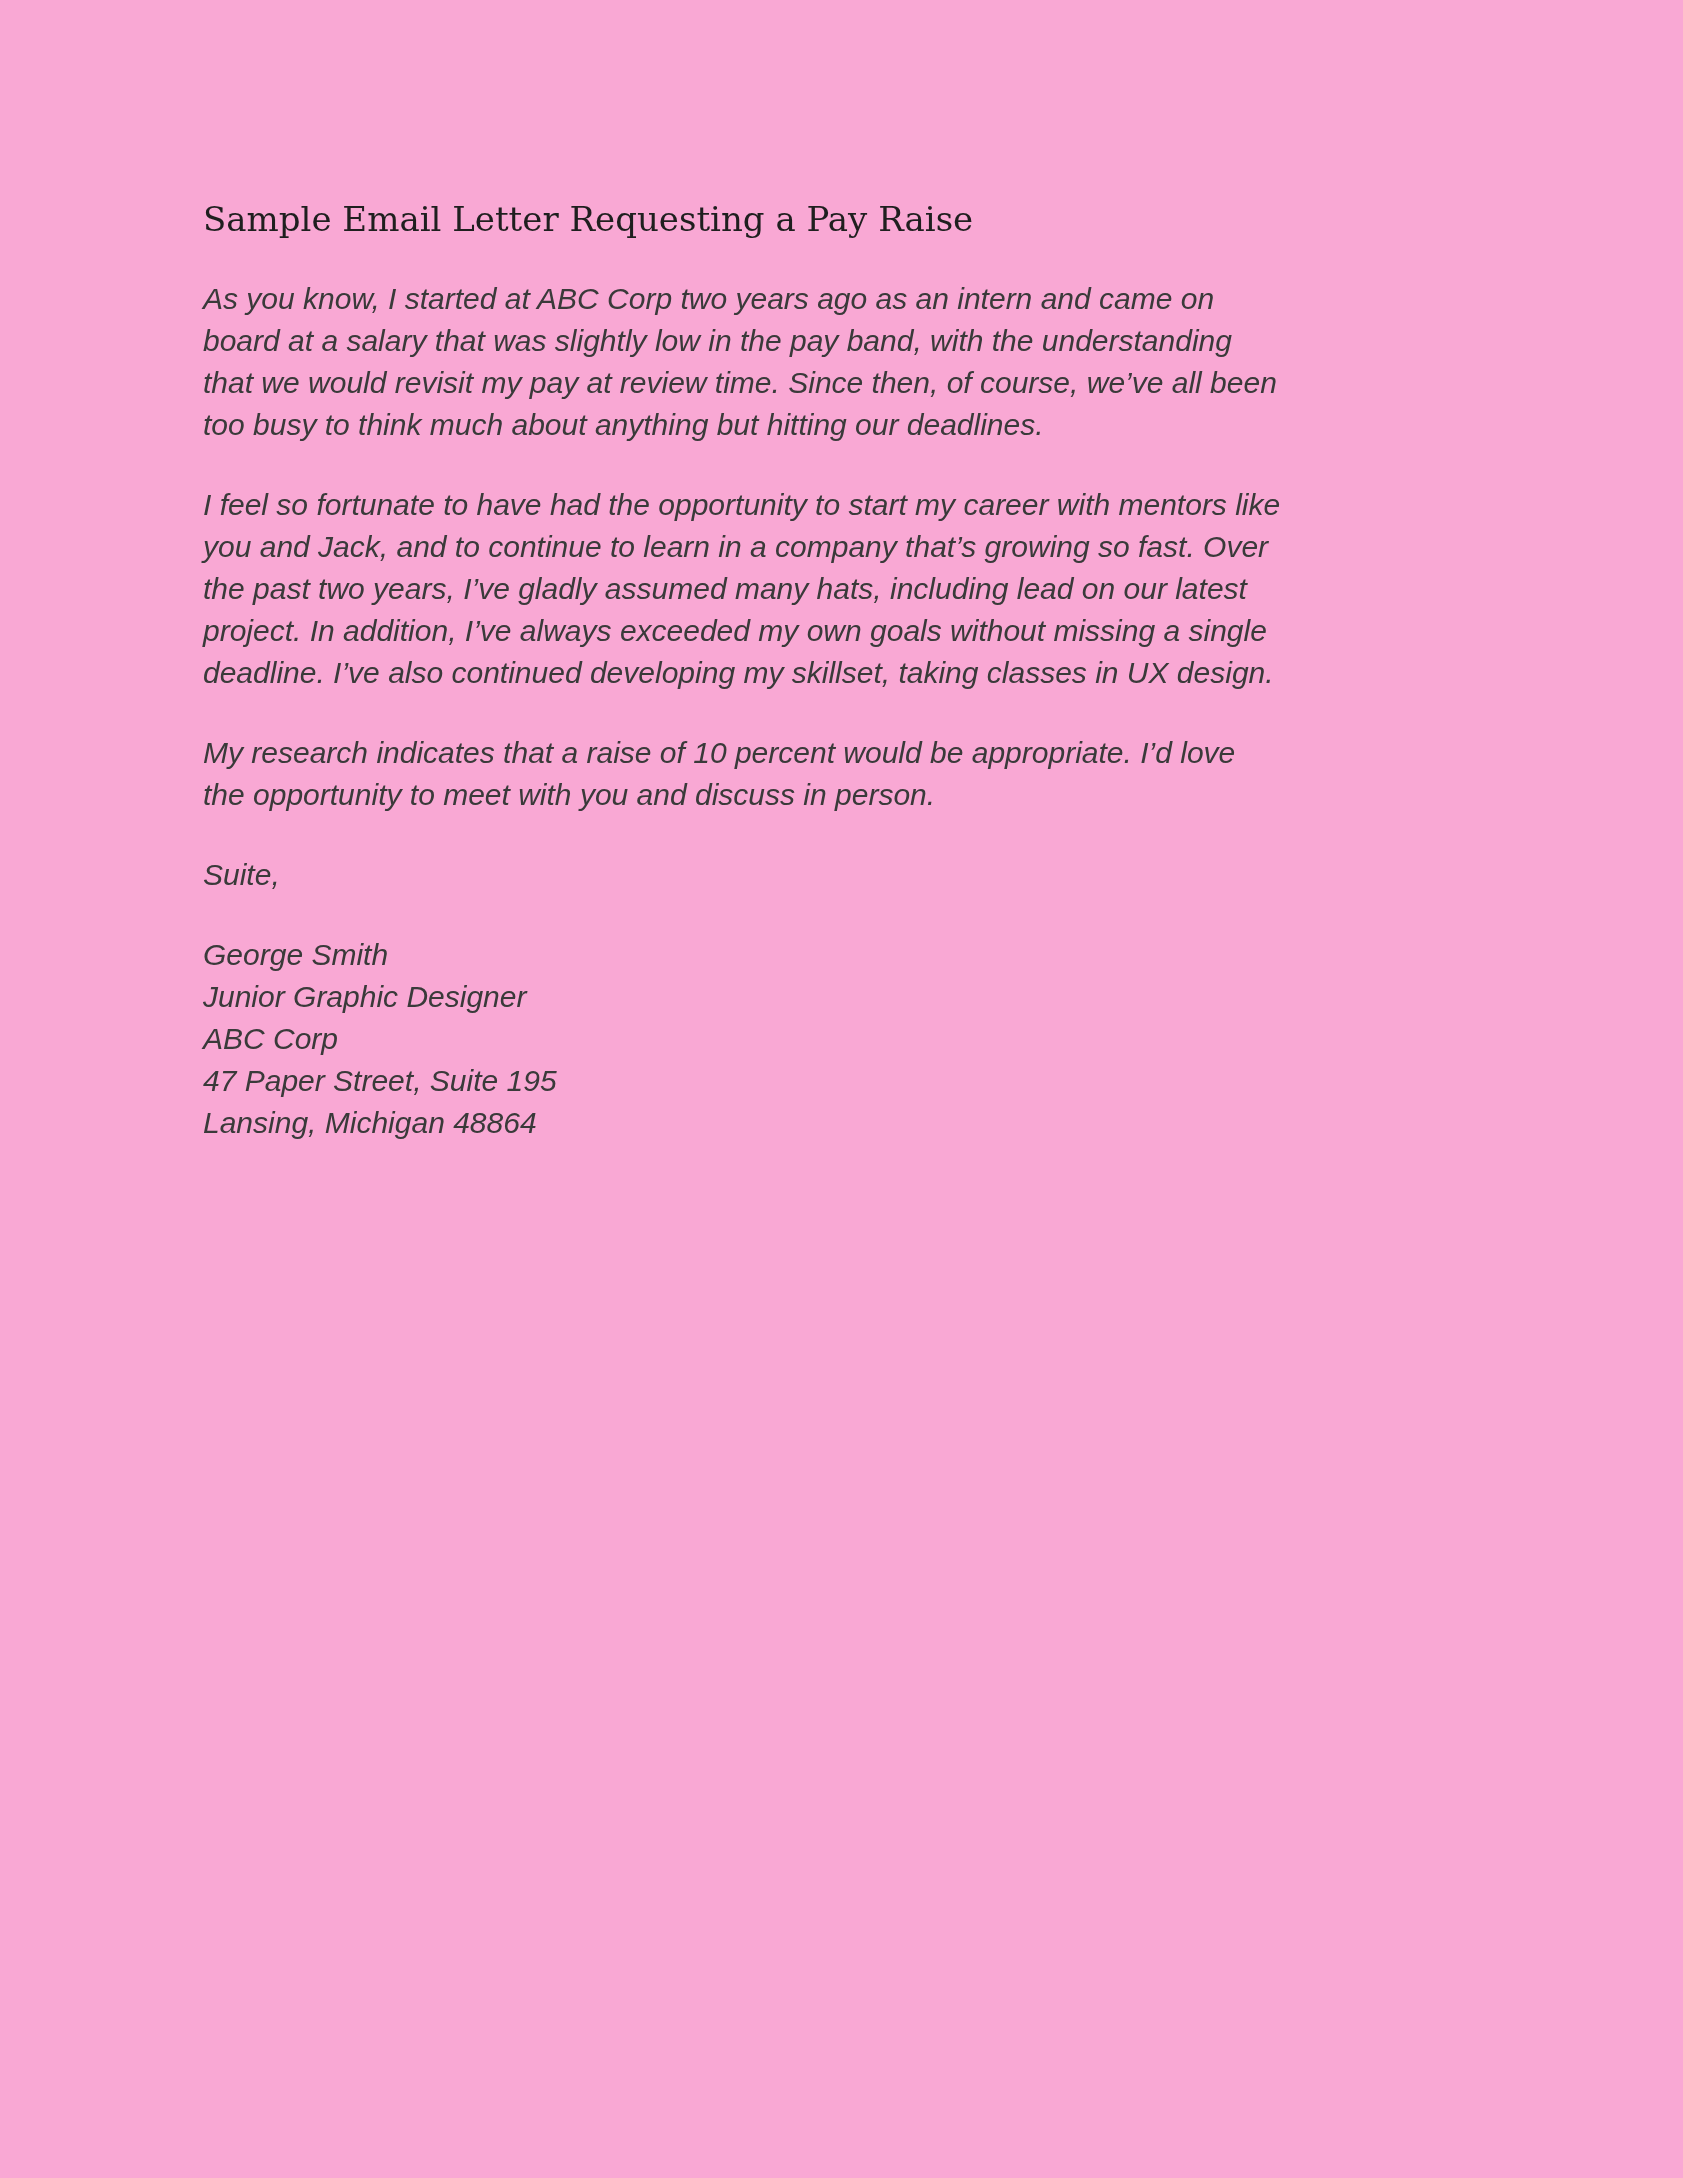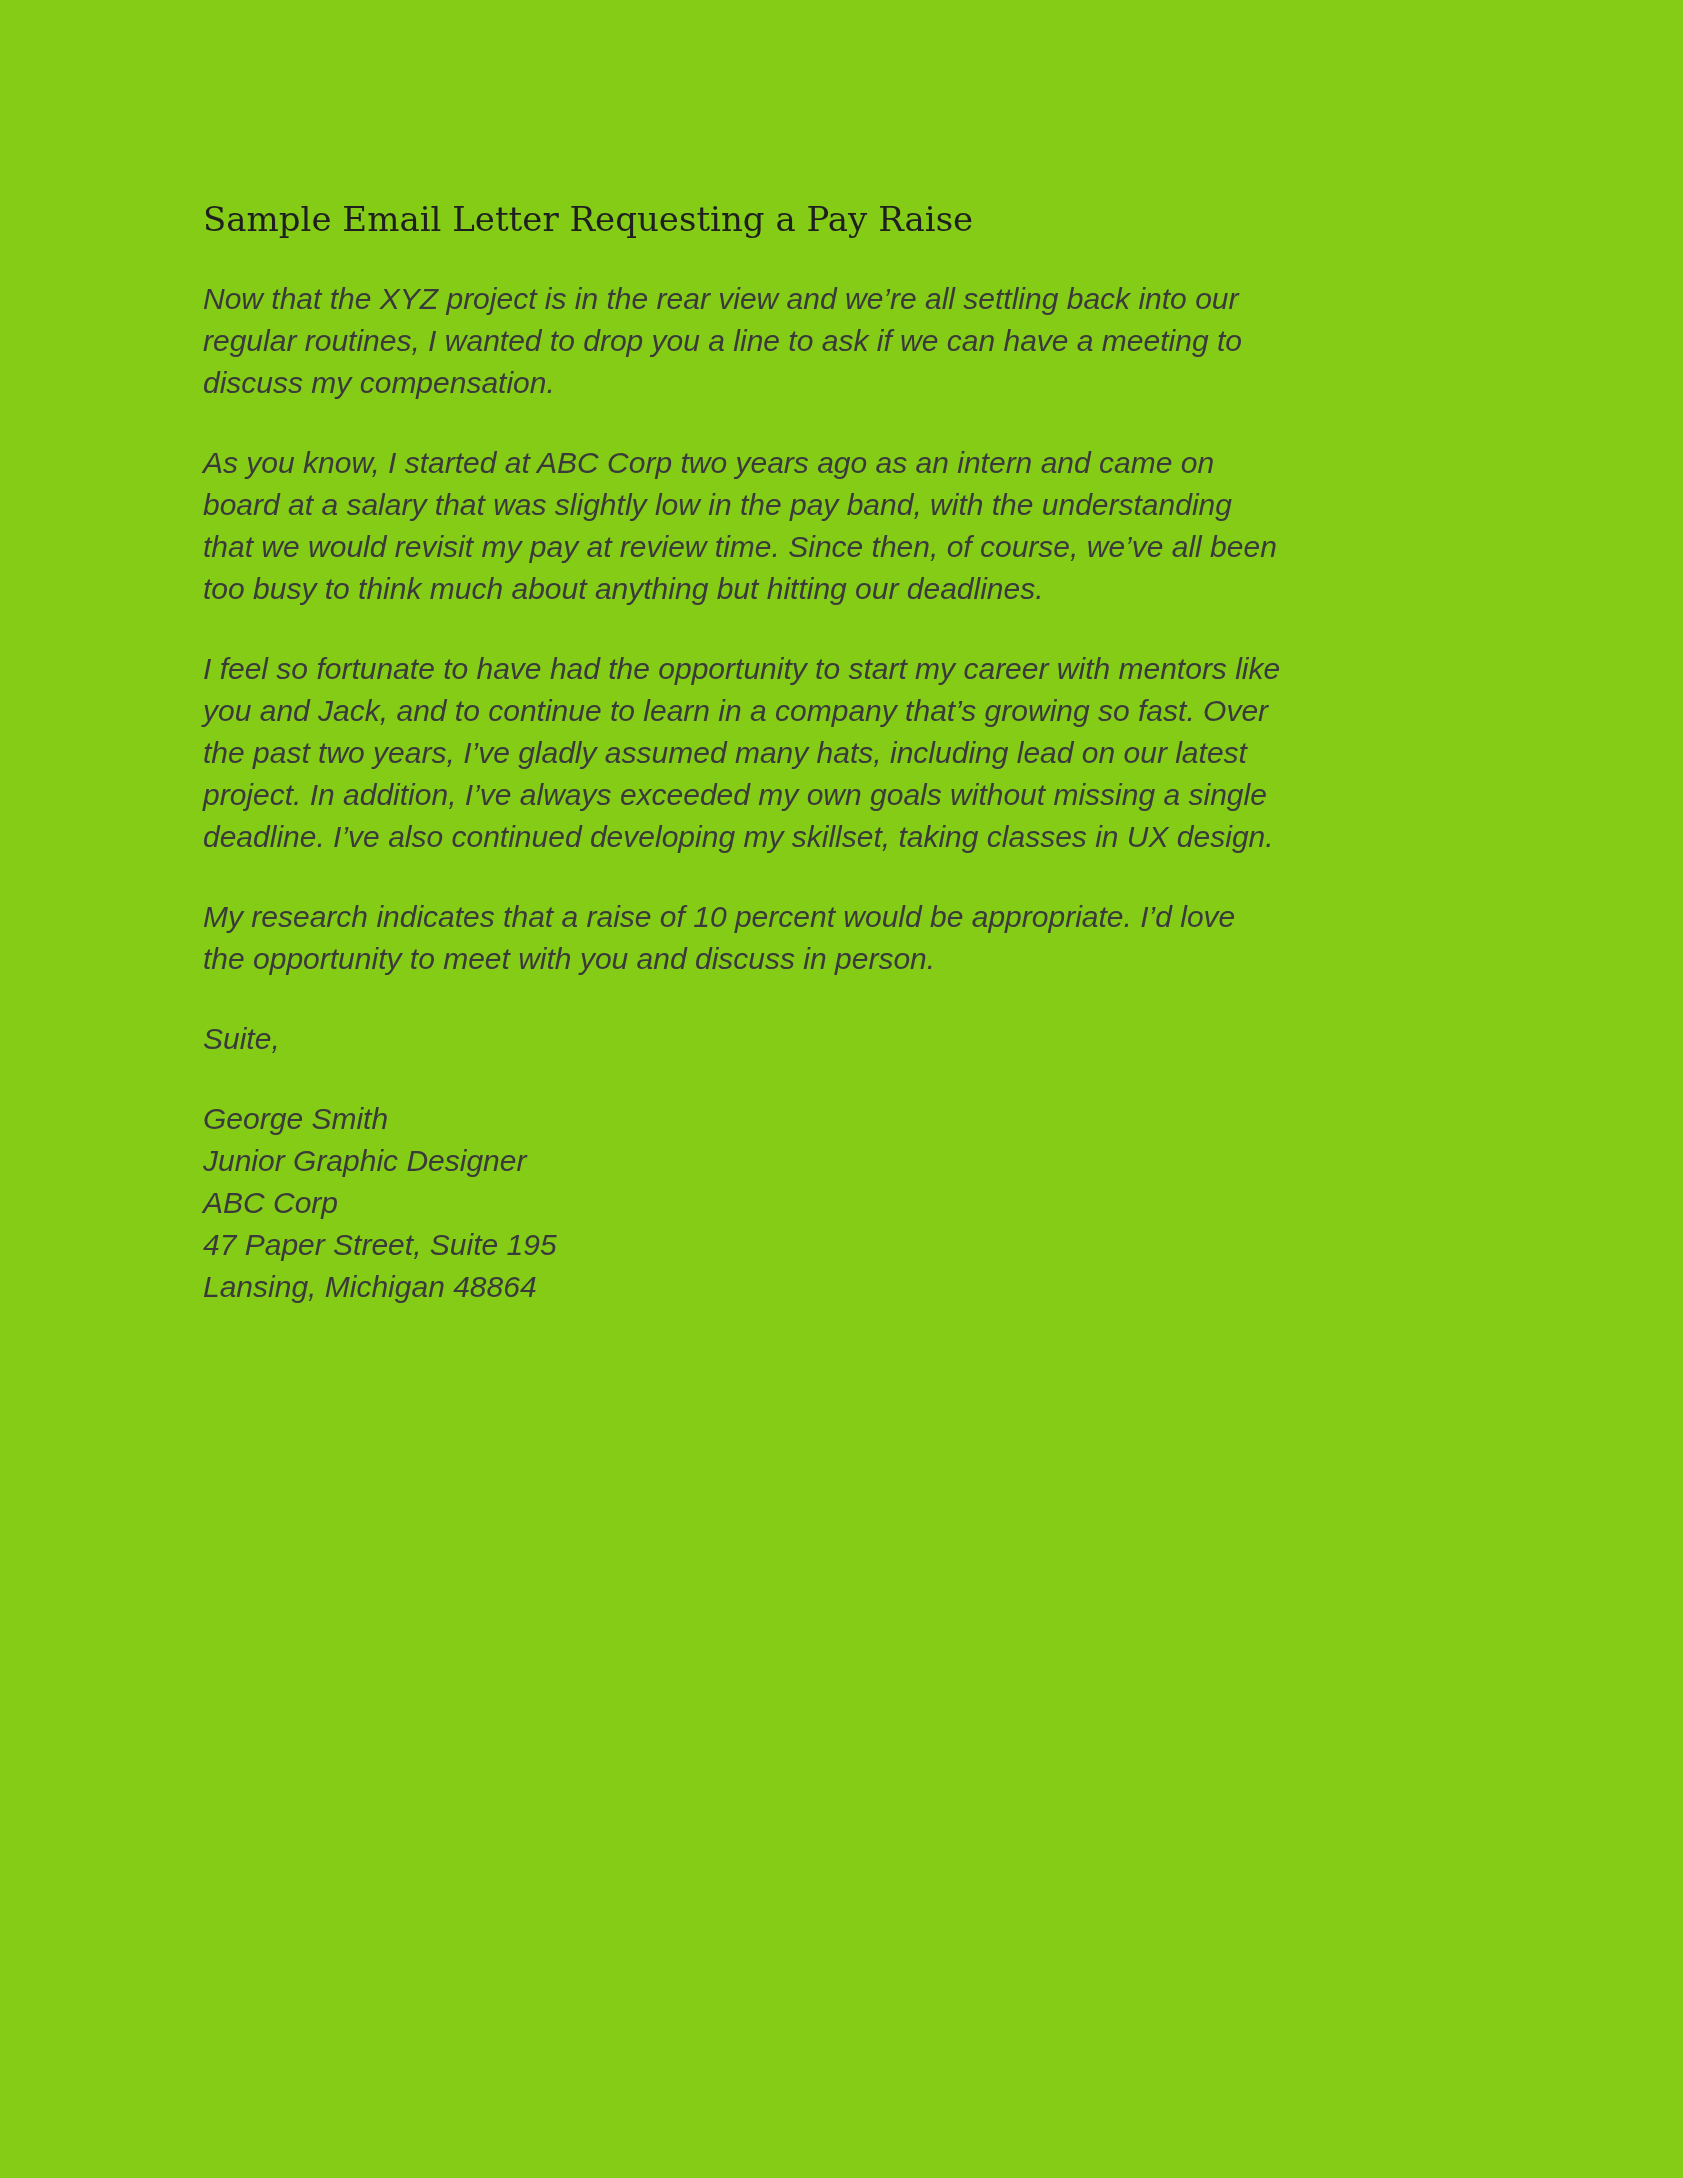--- a/index.html
+++ b/index.html
@@ -5,21 +5,21 @@
   * { margin: 0; padding: 0; box-sizing: border-box; }
 
   html, body {
     background: #ffffff;
   }
 
   .page {
     position: relative;
     width: 1683px;
     height: 2178px;
-    background: #84cc16;
+    background: #f9a8d4;
     overflow: hidden;
   }
 
   .content {
     position: absolute;
     top: 198px;
     left: 203px;
     width: 1327px;
   }
 
@@ -68,23 +68,20 @@
 </head>
 <body>
 
 <div class="page">
   <div class="content">
 
     <div class="doc-title">Sample Email Letter Requesting a Pay Raise</div>
 
 
 
-    <div class="body-block">Now that the XYZ project is in the rear view and we’re all settling back into our
-regular routines, I wanted to drop you a line to ask if we can have a meeting to
-discuss my compensation.</div>
 
     <div class="body-block">As you know, I started at ABC Corp two years ago as an intern and came on
 board at a salary that was slightly low in the pay band, with the understanding
 that we would revisit my pay at review time. Since then, of course, we’ve all been
 too busy to think much about anything but hitting our deadlines.</div>
 
     <div class="body-block">I feel so fortunate to have had the opportunity to start my career with mentors like
 you and Jack, and to continue to learn in a company that’s growing so fast. Over
 the past two years, I’ve gladly assumed many hats, including lead on our latest
 project. In addition, I’ve always exceeded my own goals without missing a single

